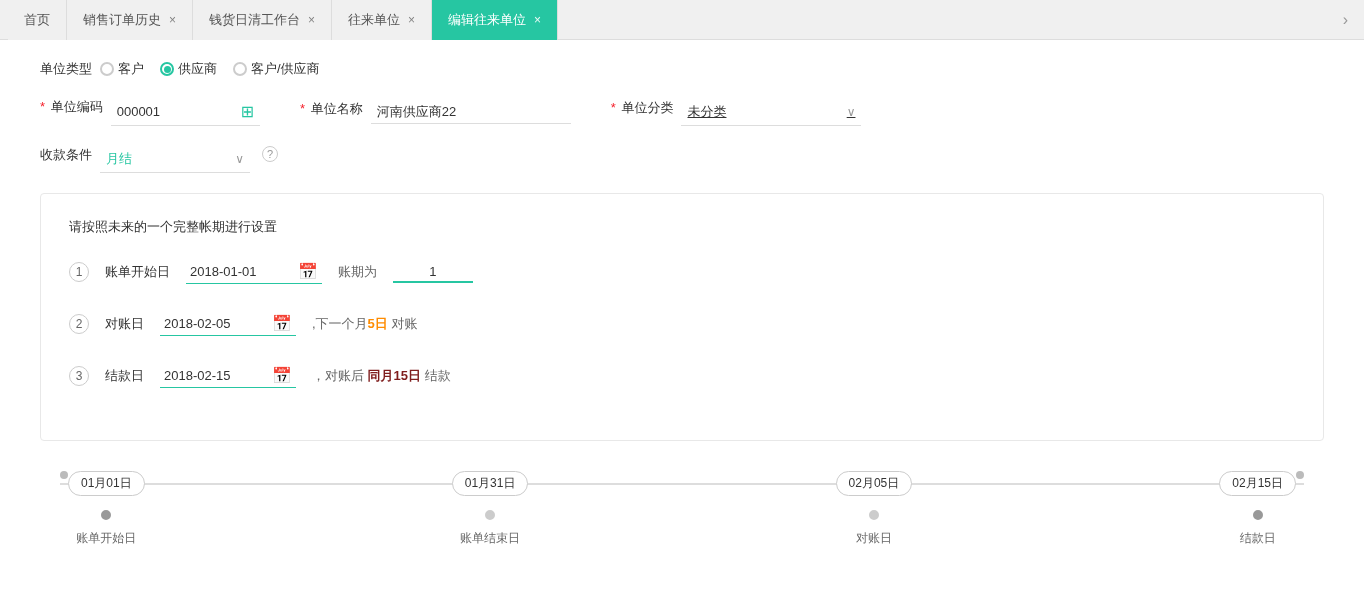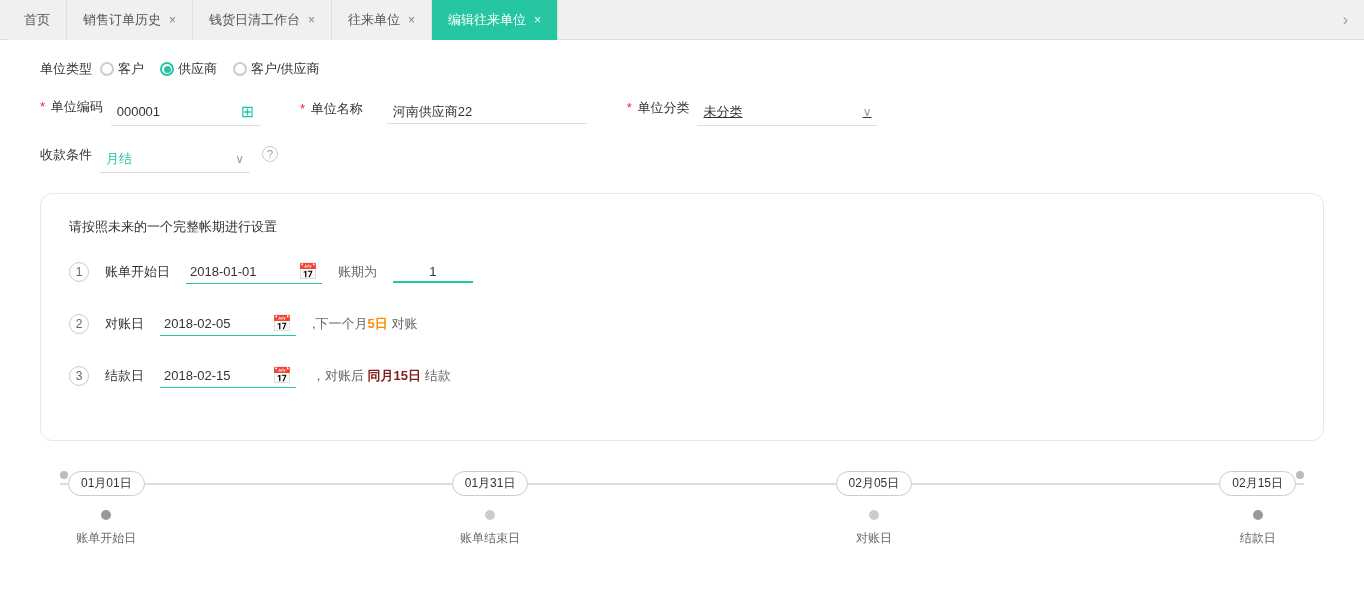--- a/index.html
+++ b/index.html
@@ -165,21 +165,21 @@
       border: 1px solid #ccc;
       color: #999;
       font-size: 11px;
       cursor: pointer;
       margin-left: 4px;
     }
 
     
     .box-section {
       border: 1px solid #e8e8e8;
-      border-radius: 12px;
+      border-radius: 4px;
       padding: 24px 28px;
       margin-bottom: 20px;
     }
     .box-title {
       font-size: 13px;
       color: #333;
       margin-bottom: 24px;
     }
 
     
@@ -374,21 +374,21 @@
       <div class="input-with-icon">
         <input type="text" value="000001" style="width: 120px;">
         <span class="calendar-icon">⊞</span>
       </div>
     </div>
     <div class="form-item">
       <span class="form-label">
         <span class="required-star">*</span>
         <span>单位名称</span>
       </span>
-      <input type="text" class="input-field" style="width: 200px; margin-left: 16px;" value="河南供应商22">
+      <input type="text" class="input-field" style="width: 200px;" value="河南供应商22">
     </div>
     <div class="form-item">
       <span class="form-label">
         <span class="required-star">*</span>
         <span>单位分类</span>
       </span>
       <div class="select-field" style="width:180px;text-decoration:underline;">
         <span class="select-value" style="color:#333;">未分类</span>
         <span class="select-arrow">∨</span>
       </div>

